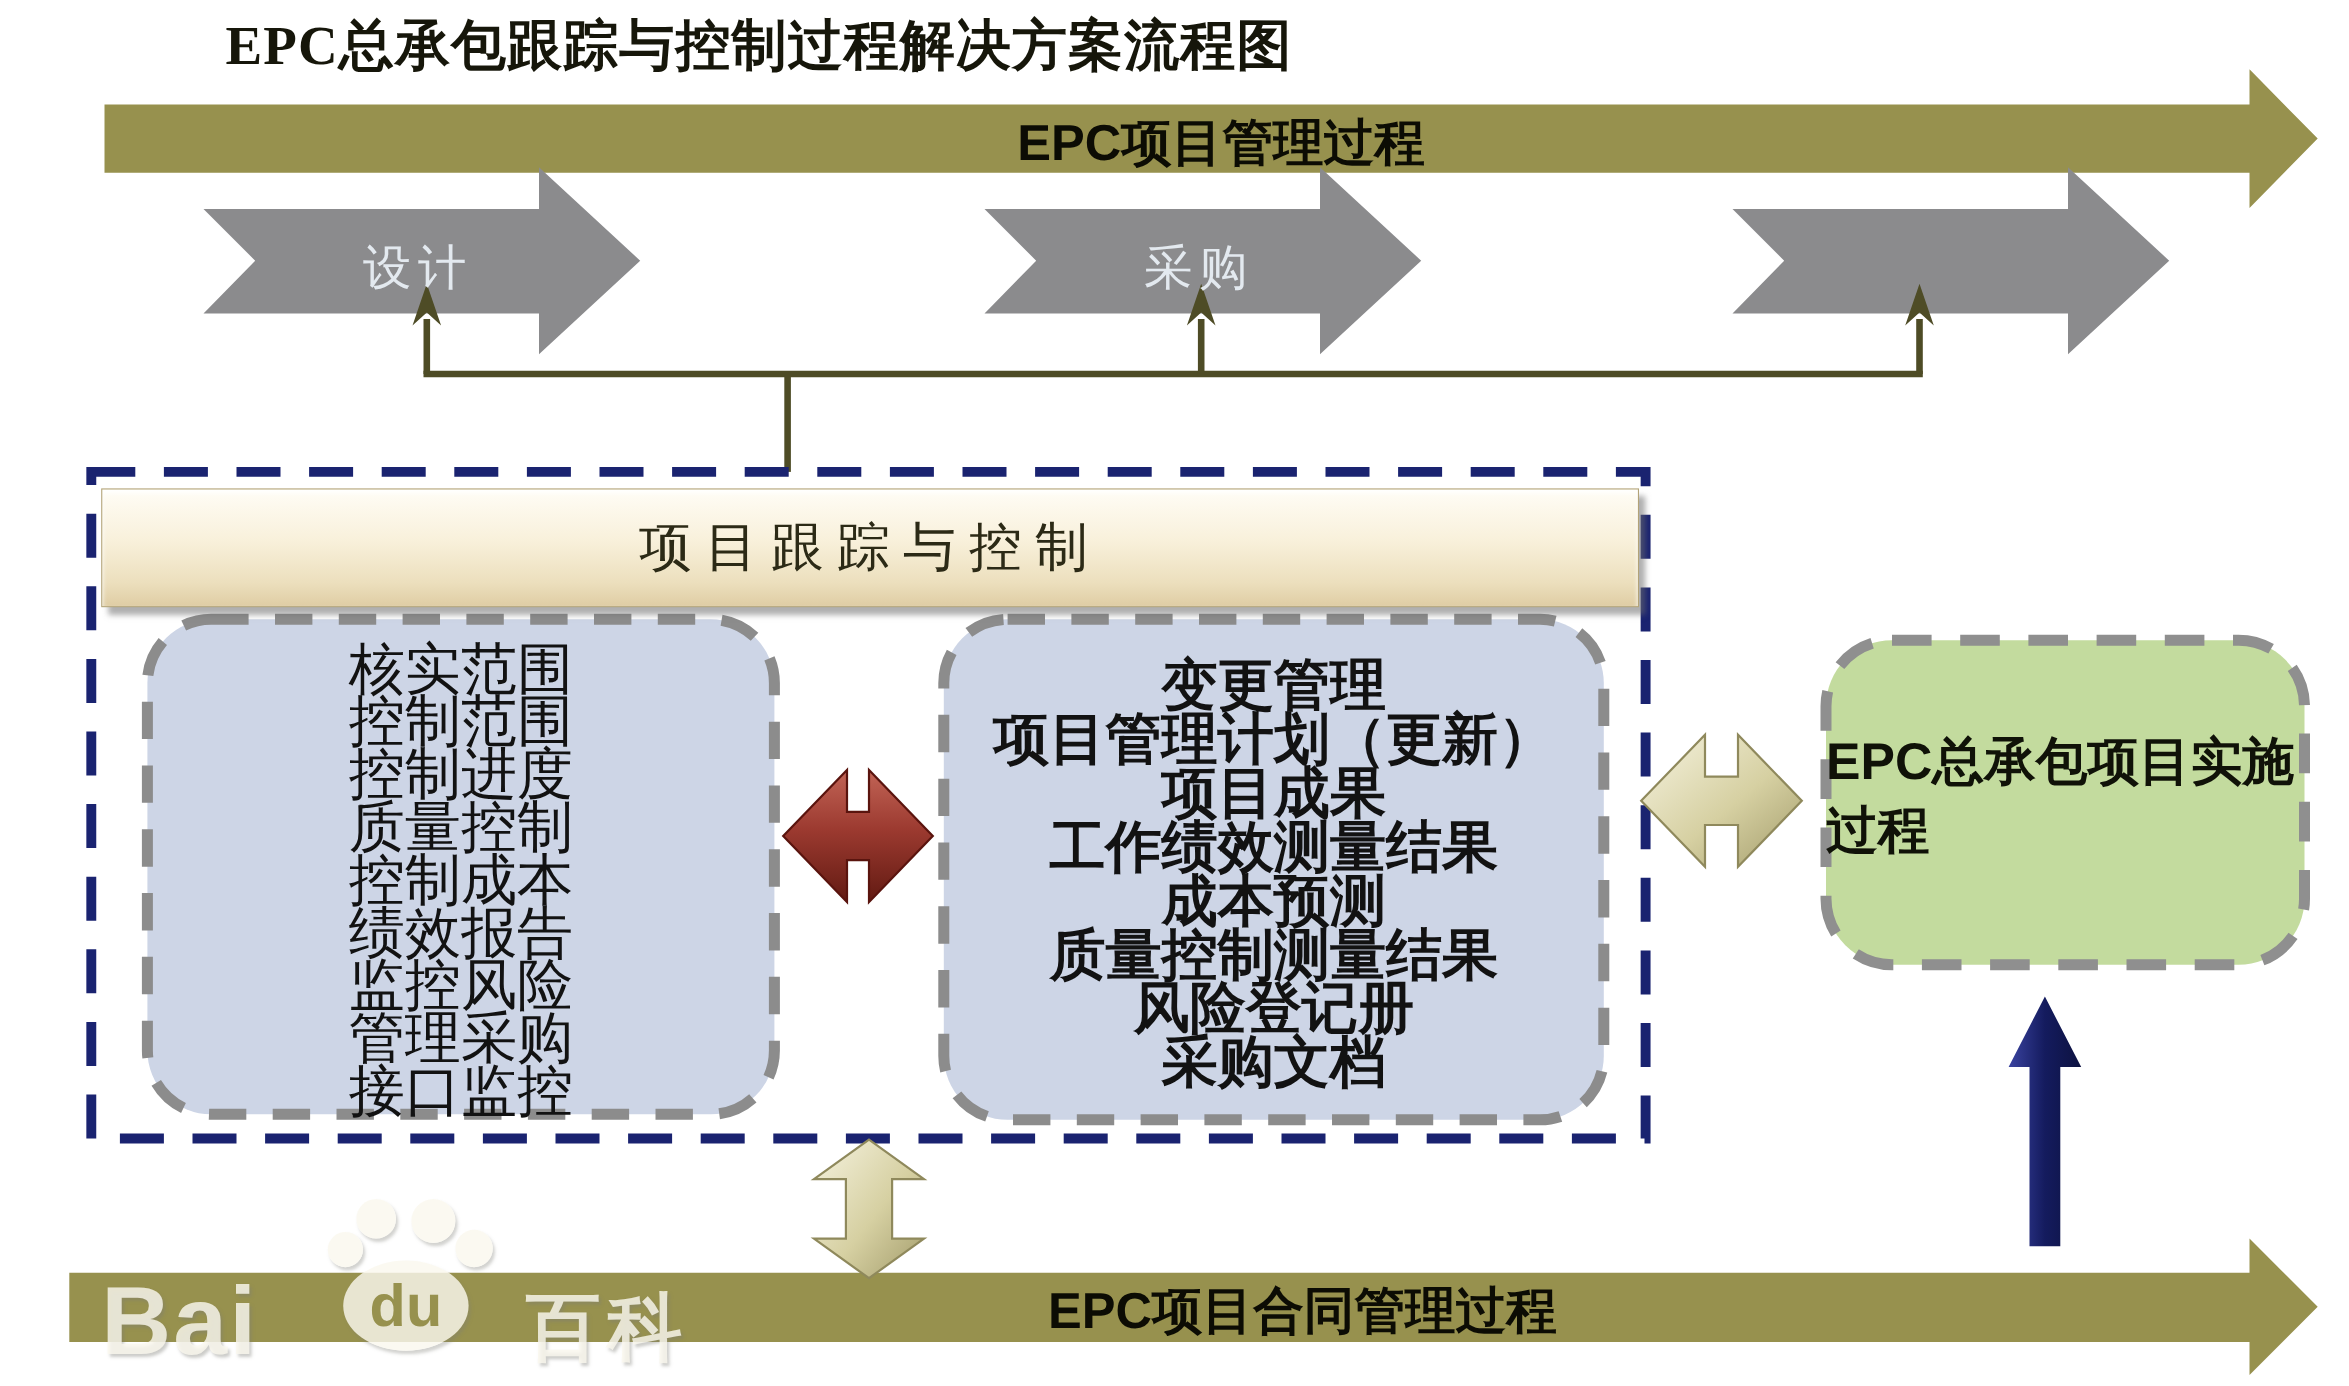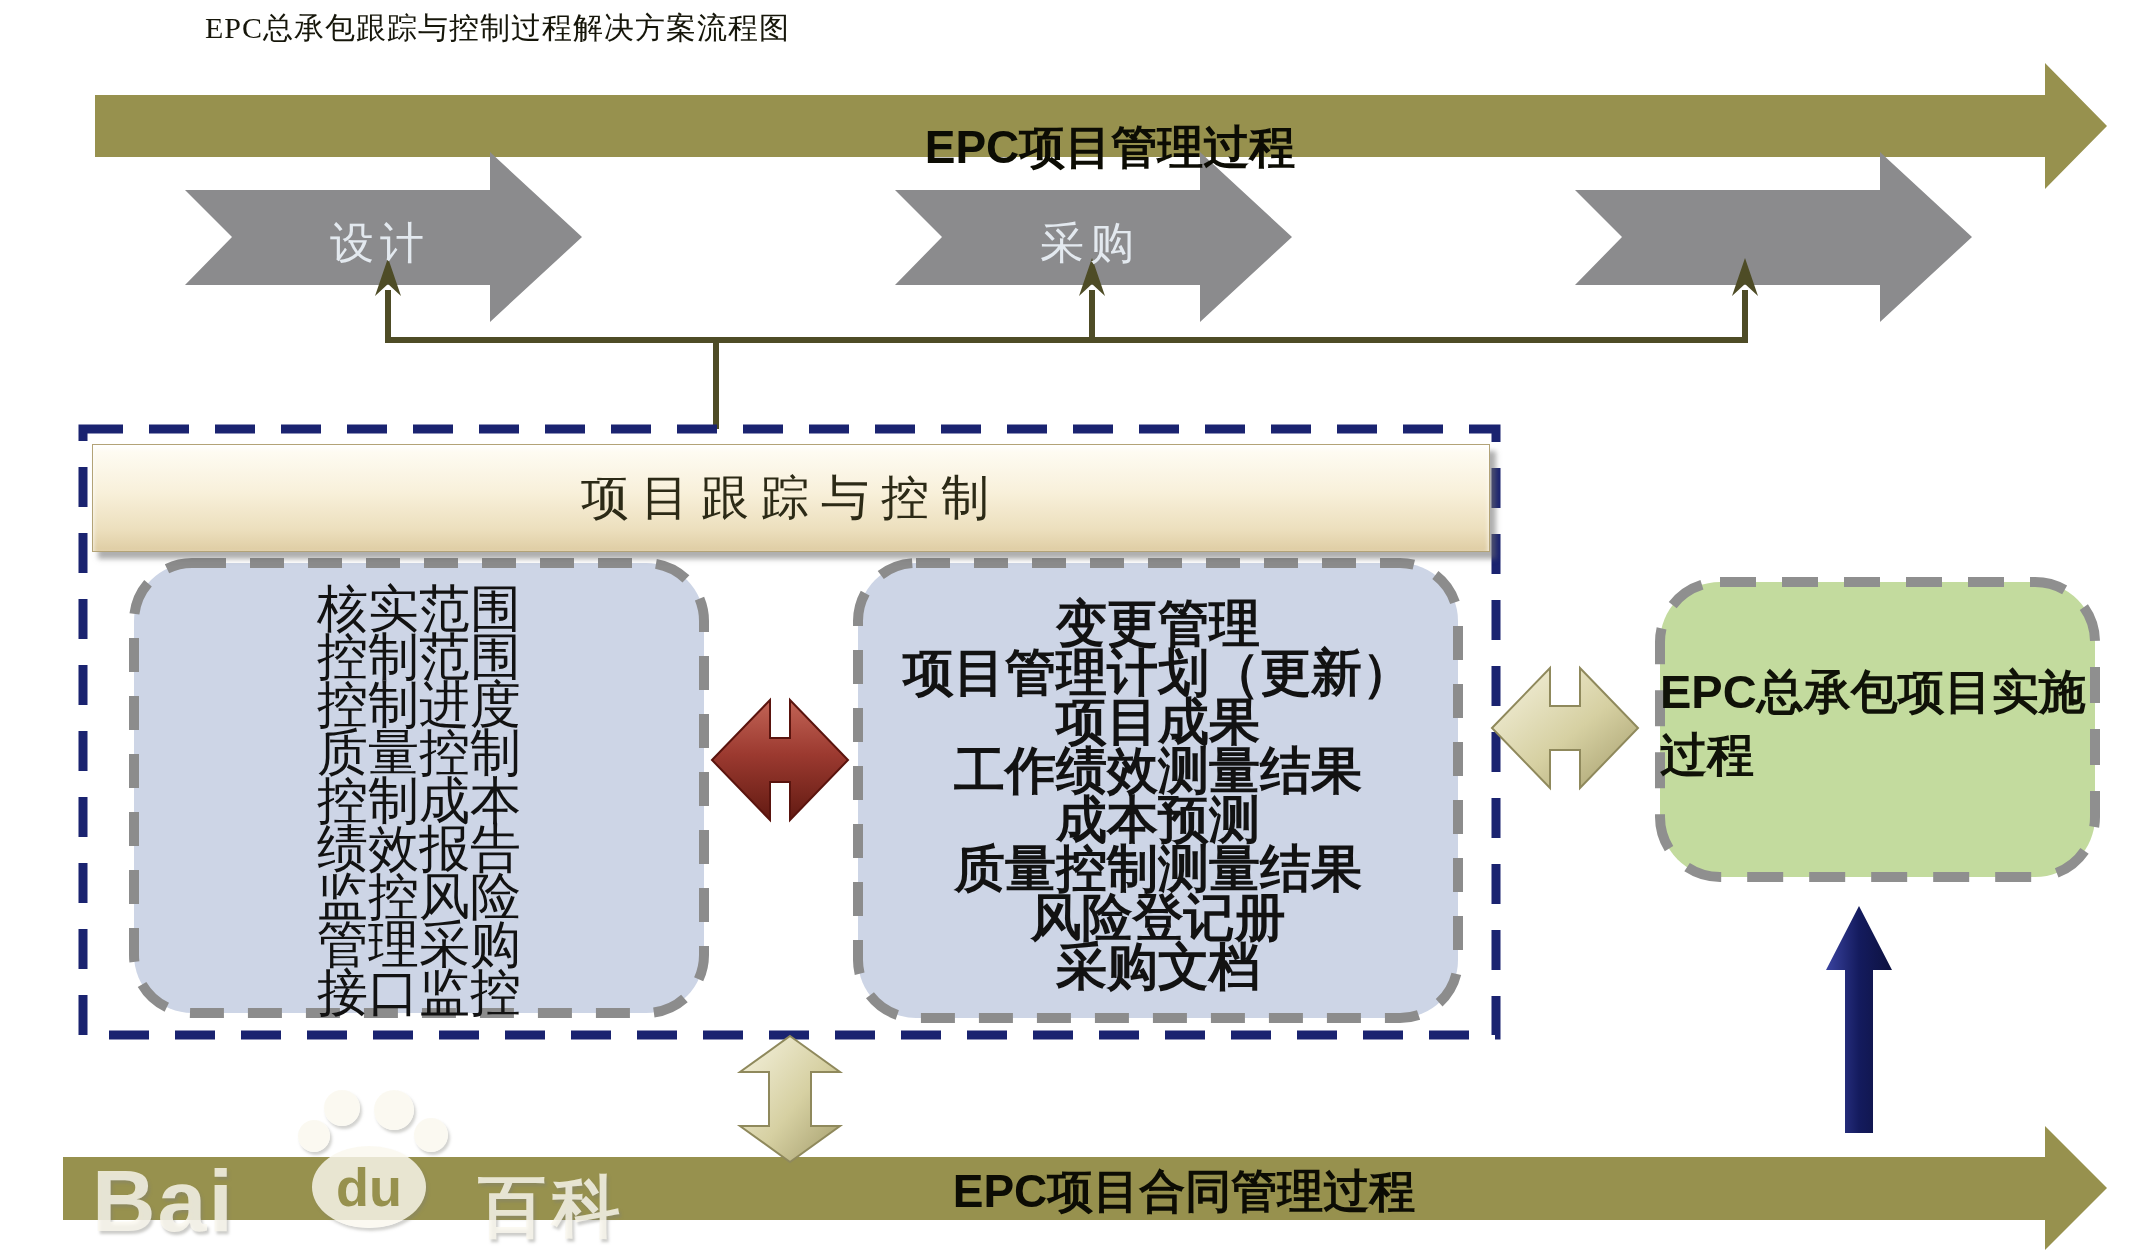--- a/index.html
+++ b/index.html
@@ -4,27 +4,27 @@
 <style>
   html,body{margin:0;padding:0;background:#ffffff;}
   .canvas{
     position:relative;width:2135px;height:1260px;background:#ffffff;overflow:hidden;
     font-family:"Liberation Serif", serif;
   }
   .abs{position:absolute;}
   .layer{position:absolute;left:0;top:0;}
   .title{
     left:205px;top:8px;width:1300px;height:52px;
-    font-size:30px;font-weight:normal;color:#16160a;letter-spacing:1px;
+    font-size:50px;font-weight:bold;color:#16160a;letter-spacing:1px;
   }
   .banner-text{
     font-weight:bold;color:#0c0c04;text-align:center;
     font-family:"Liberation Sans", serif;
   }
-  .banner-text.top{left:95px;top:117px;width:1950px;height:56px;font-size:46px;padding-left:40px;}
+  .banner-text.top{left:95px;top:99px;width:1950px;height:56px;font-size:46px;padding-left:40px;}
   .banner-text.bottom{left:63px;top:1161px;width:1982px;height:58px;font-size:46px;padding-left:130px;}
   .phase-label{
     width:300px;top:214px;height:60px;text-align:center;
     font-size:44px;color:#e3e9ef;letter-spacing:6px;
   }
   .header-bar{
     left:92px;top:444px;width:1396px;height:106px;
     background:linear-gradient(180deg,#fffdf6 0%,#f8f0da 45%,#ecdfbd 80%,#dfcda4 100%);
     border:1px solid #b3a377;
     box-shadow:6px 7px 5px rgba(110,110,110,.55), inset 0 3px 5px #ffffff;

